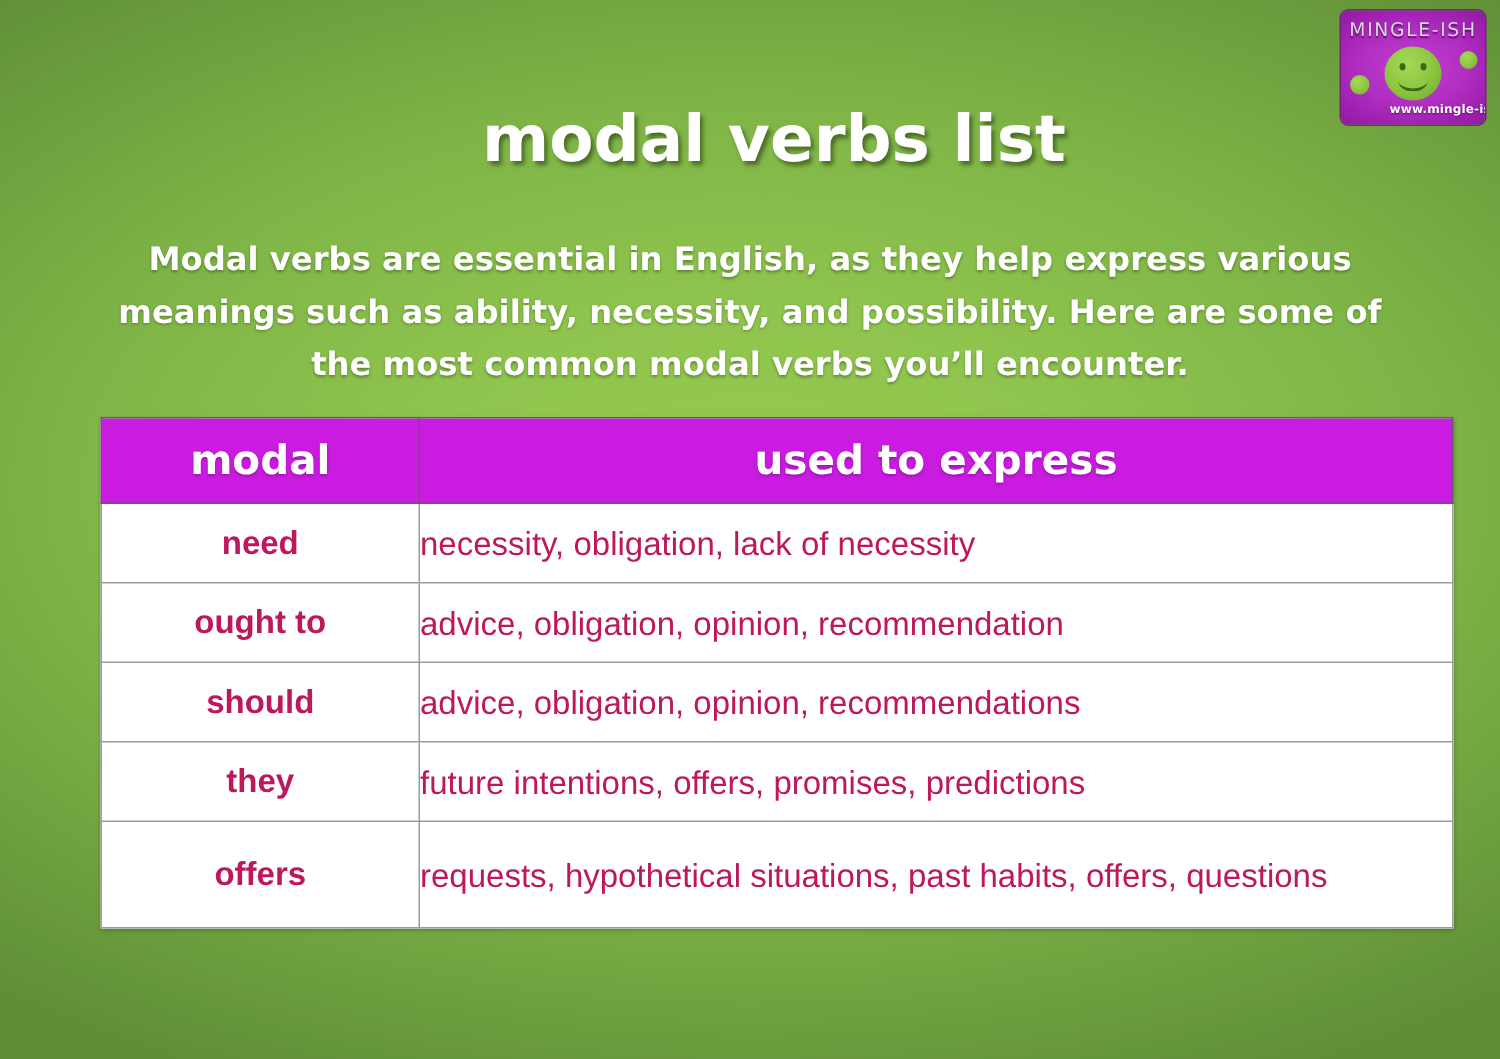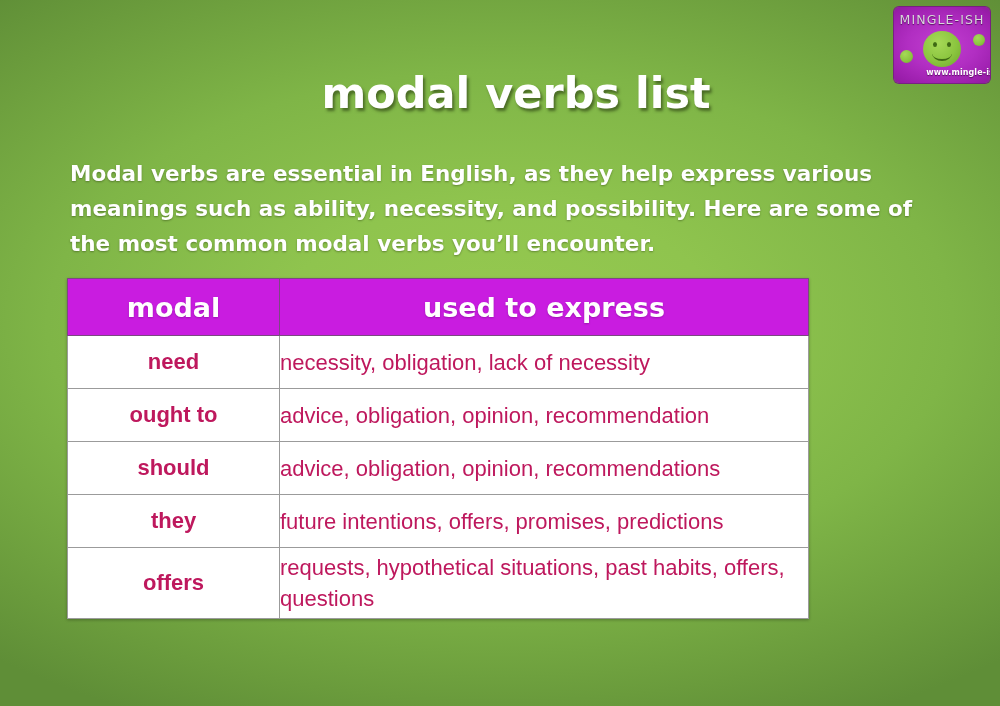--- a/index.html
+++ b/index.html
@@ -121,35 +121,35 @@
     letter-spacing: 0px;
     margin-left: 16px;
   }
 
   
   .intro {
     position: absolute;
     top: 134px;
     left: 70px;
     width: 860px;
-    text-align: left;
+    text-align: center;
     font-family: "DejaVu Sans", sans-serif;
     font-weight: bold;
     font-size: 21.5px;
     line-height: 35px;
     color: #ffffff;
     text-shadow: 0 1px 2px rgba(40,60,15,0.45);
   }
 
   
   .vtable {
     position: absolute;
     left: 67px;
     top: 278px;
-    width: 742px;
+    width: 902px;
     border-collapse: collapse;
     background: #ffffff;
     box-shadow: 0 1px 3px rgba(0,0,0,0.28);
   }
   .vtable td, .vtable th {
     border: 1px solid #9b9b9b;
     padding: 0;
     vertical-align: middle;
   }
   .vtable thead th {

